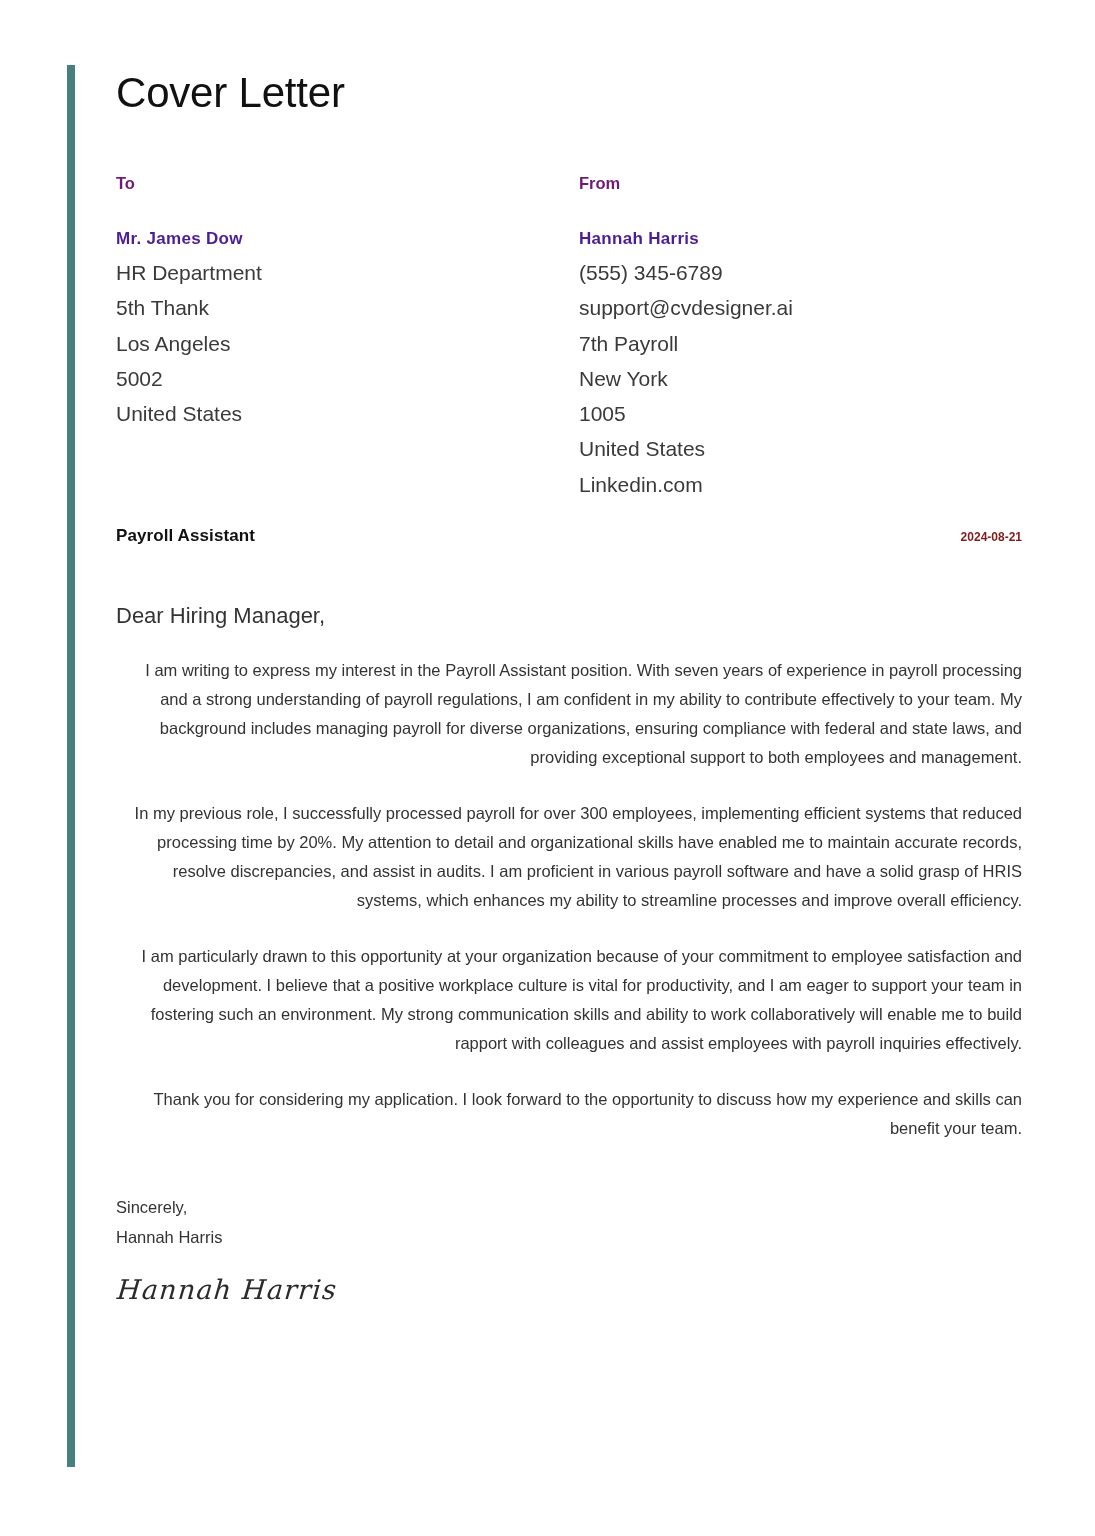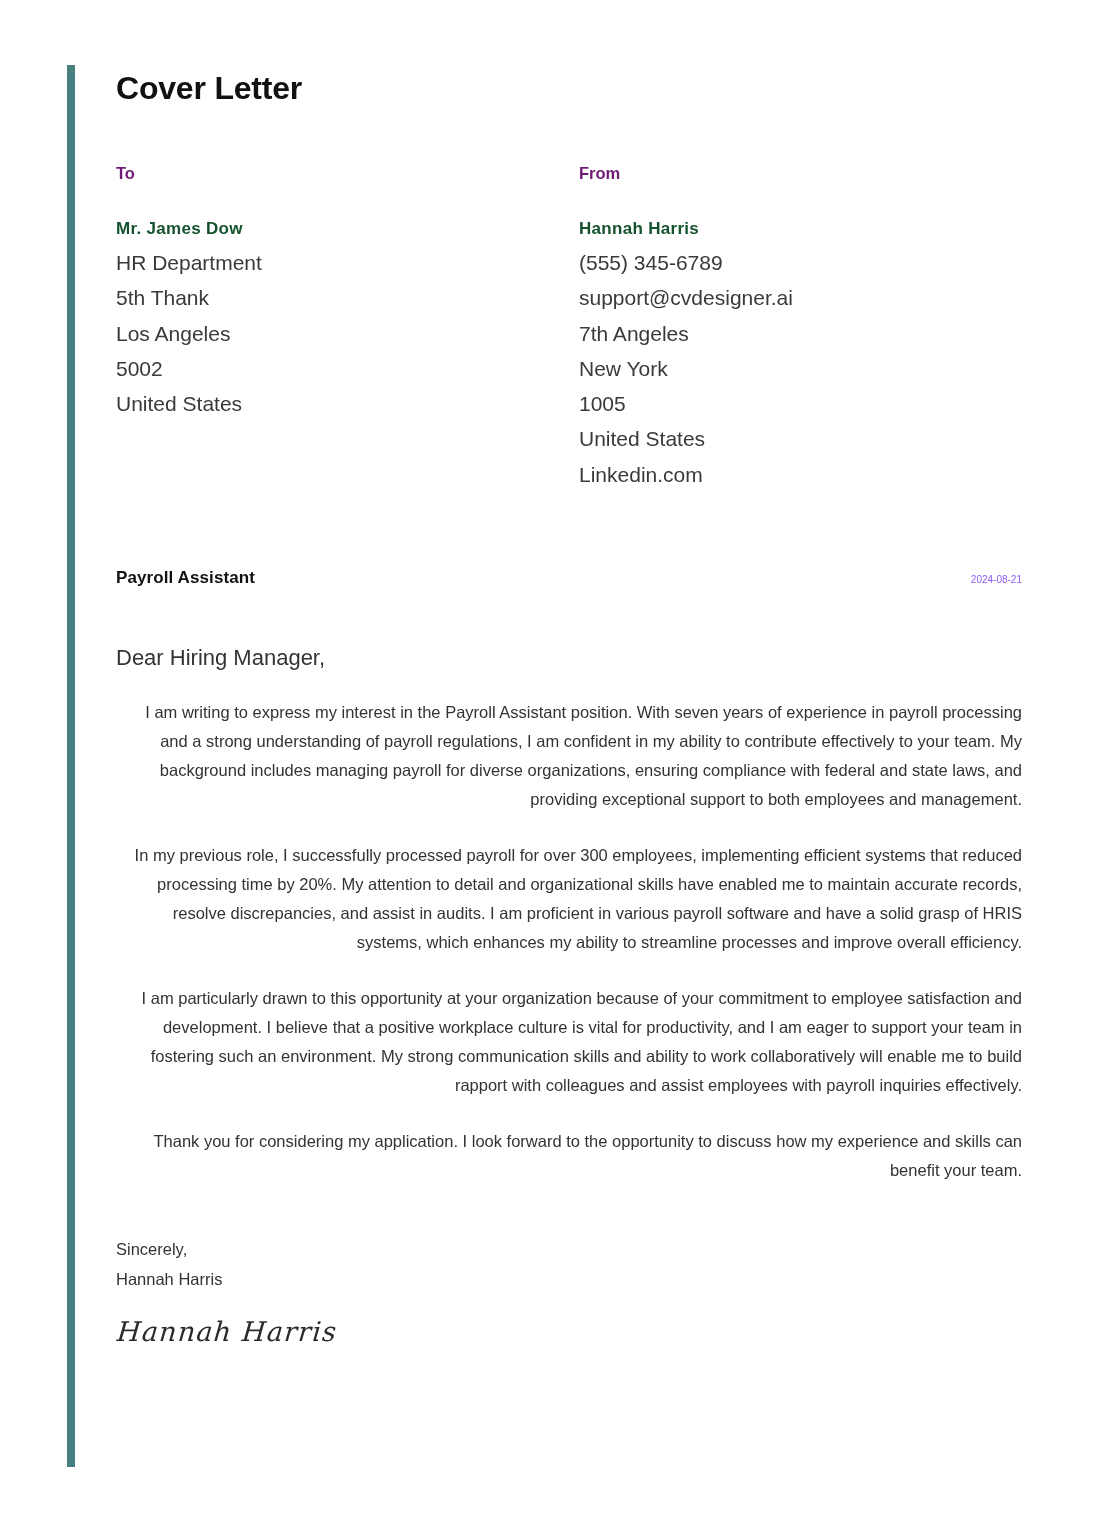--- a/index.html
+++ b/index.html
@@ -26,22 +26,22 @@
     height: 1402px;
     background: #47807f;
   }
   .content {
     position: absolute;
     left: 116px;
     top: 65px;
     width: 906px;
   }
   .doc-title {
-    font-size: 32px;
-    font-weight: bold;
+    font-size: 42px;
+    font-weight: normal;
     color: #111111;
     letter-spacing: -0.2px;
     line-height: 1.0;
     margin: 0;
     padding-top: 7px;
   }
   .address-block {
     display: flex;
     margin-top: 60px;
   }
@@ -53,46 +53,46 @@
   }
   .addr-label {
     font-size: 16.5px;
     font-weight: bold;
     color: #701a75;
     margin-bottom: 36px;
   }
   .addr-name {
     font-size: 17px;
     font-weight: bold;
-    color: #14532d;
+    color: #4c1d95;
     letter-spacing: 0.3px;
     margin-bottom: 6px;
   }
   .addr-line {
     font-size: 21px;
     color: #3a3a3a;
     line-height: 1.68;
     white-space: nowrap;
   }
   .meta-row {
     display: flex;
     justify-content: space-between;
     align-items: baseline;
-    margin-top: 76px;
+    margin-top: 24px;
   }
   .job-title {
     font-size: 17px;
     font-weight: bold;
     color: #111111;
     letter-spacing: 0.1px;
   }
   .letter-date {
-    font-size: 10px;
-    font-weight: normal;
-    color: #8b5cf6;
+    font-size: 12px;
+    font-weight: bold;
+    color: #7f1d1d;
   }
   .salutation {
     font-size: 22px;
     color: #333333;
     margin-top: 57px;
   }
   .body-par {
     font-size: 16.5px;
     color: #333333;
     line-height: 1.76;
@@ -139,21 +139,21 @@
         <div class="addr-line">Los Angeles</div>
         <div class="addr-line">5002</div>
         <div class="addr-line">United States</div>
       </div>
 
       <div class="addr-col right">
         <div class="addr-label">From</div>
         <div class="addr-name">Hannah Harris</div>
         <div class="addr-line">(555) 345-6789</div>
         <div class="addr-line">support@cvdesigner.ai</div>
-        <div class="addr-line">7th Angeles</div>
+        <div class="addr-line">7th Payroll</div>
         <div class="addr-line">New York</div>
         <div class="addr-line">1005</div>
         <div class="addr-line">United States</div>
         <div class="addr-line">Linkedin.com</div>
       </div>
 
     </div>
 
     <div class="meta-row">
       <div class="job-title">Payroll Assistant</div>

